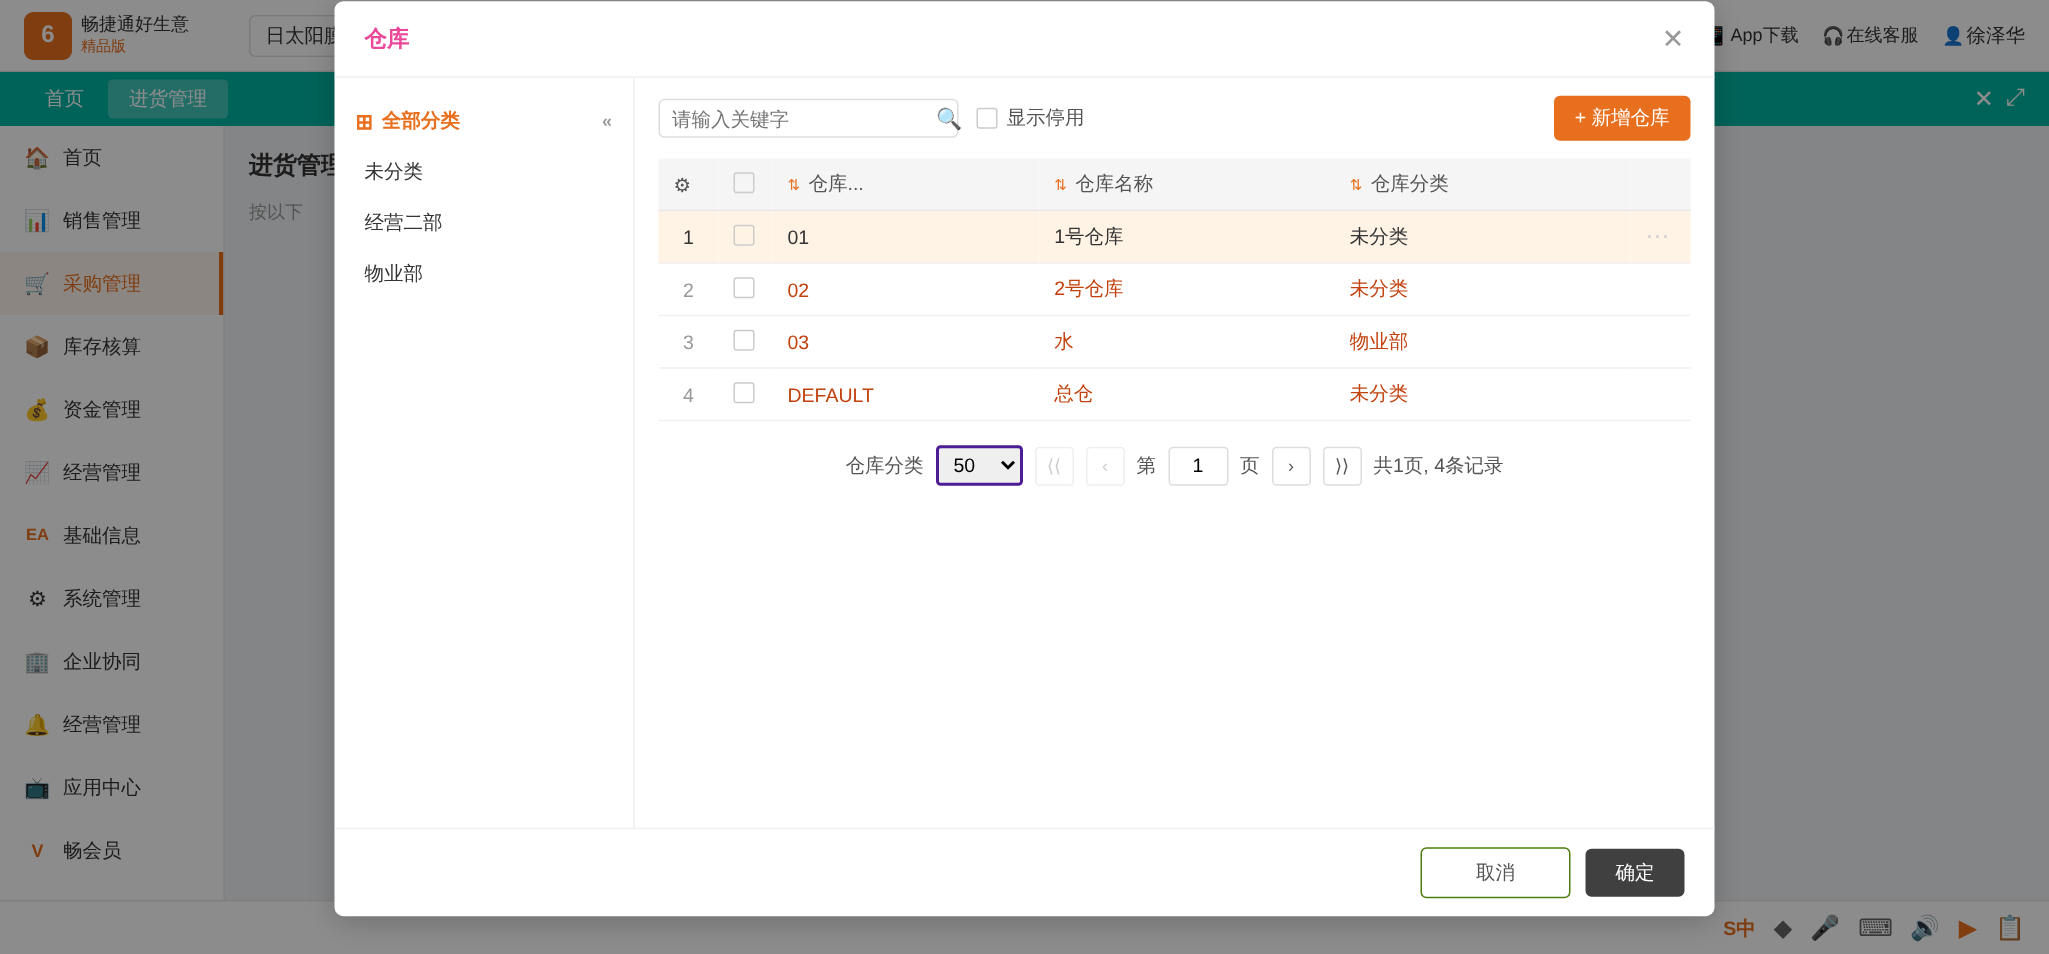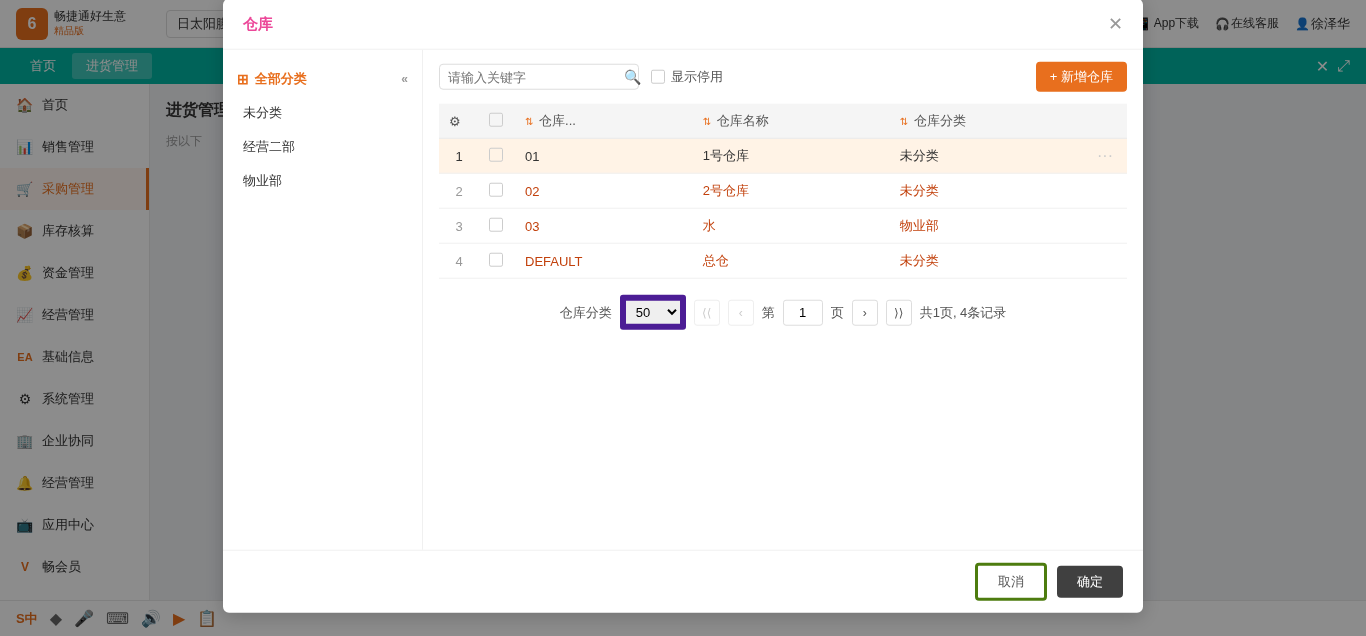--- a/index.html
+++ b/index.html
@@ -245,52 +245,52 @@
       cursor: pointer; color: #555;
       background: #fff; font-size: 12px;
     }
     .page-btn:disabled, .page-btn.disabled { color: #ccc; cursor: default; border-color: #eee; }
     .page-input {
       width: 40px; height: 26px;
       border: 1px solid #ddd; border-radius: 3px;
       text-align: center; font-size: 13px; outline: none;
     }
     .page-size-select {
-      border: 6px solid #4c1d95; border-radius: 3px;
+      border: 2px solid #4c1d95; border-radius: 3px;
       padding: 3px 6px; font-size: 13px; outline: none;
     }
 
     
     .modal-footer {
       display: flex; align-items: center; justify-content: flex-end;
       padding: 12px 20px;
       border-top: 1px solid #f0f0f0;
       gap: 10px;
     }
     .cancel-btn {
-      padding: 7px 20px;
-      border: 3px solid #4d7c0f; border-radius: 4px;
+      padding: 7px 36px;
+      border: 1px solid #4d7c0f; border-radius: 4px;
       background: #fff; color: #555; cursor: pointer; font-size: 13px;
     }
     .confirm-btn {
       padding: 7px 20px;
       background: #404040; color: #fff;
       border: none; border-radius: 4px; cursor: pointer; font-size: 13px;
     }
 
     
     .more-dots { color: #ccc; font-size: 16px; }
 
     
     .bottom-bar {
       position: fixed; bottom: 0; left: 0; right: 0;
       height: 36px;
       background: #fff;
       border-top: 1px solid #e8e8e8;
-      display: flex; align-items: center; 
+      display: flex; align-items: center; justify-content: flex-end;
       padding: 0 16px; gap: 12px; z-index: 50;
     }
     .bottom-icon { font-size: 16px; color: #666; cursor: pointer; }
   </style>
 </head>
 <body>
 
 <div class="overlay"></div>
 
 <div class="top-header">

